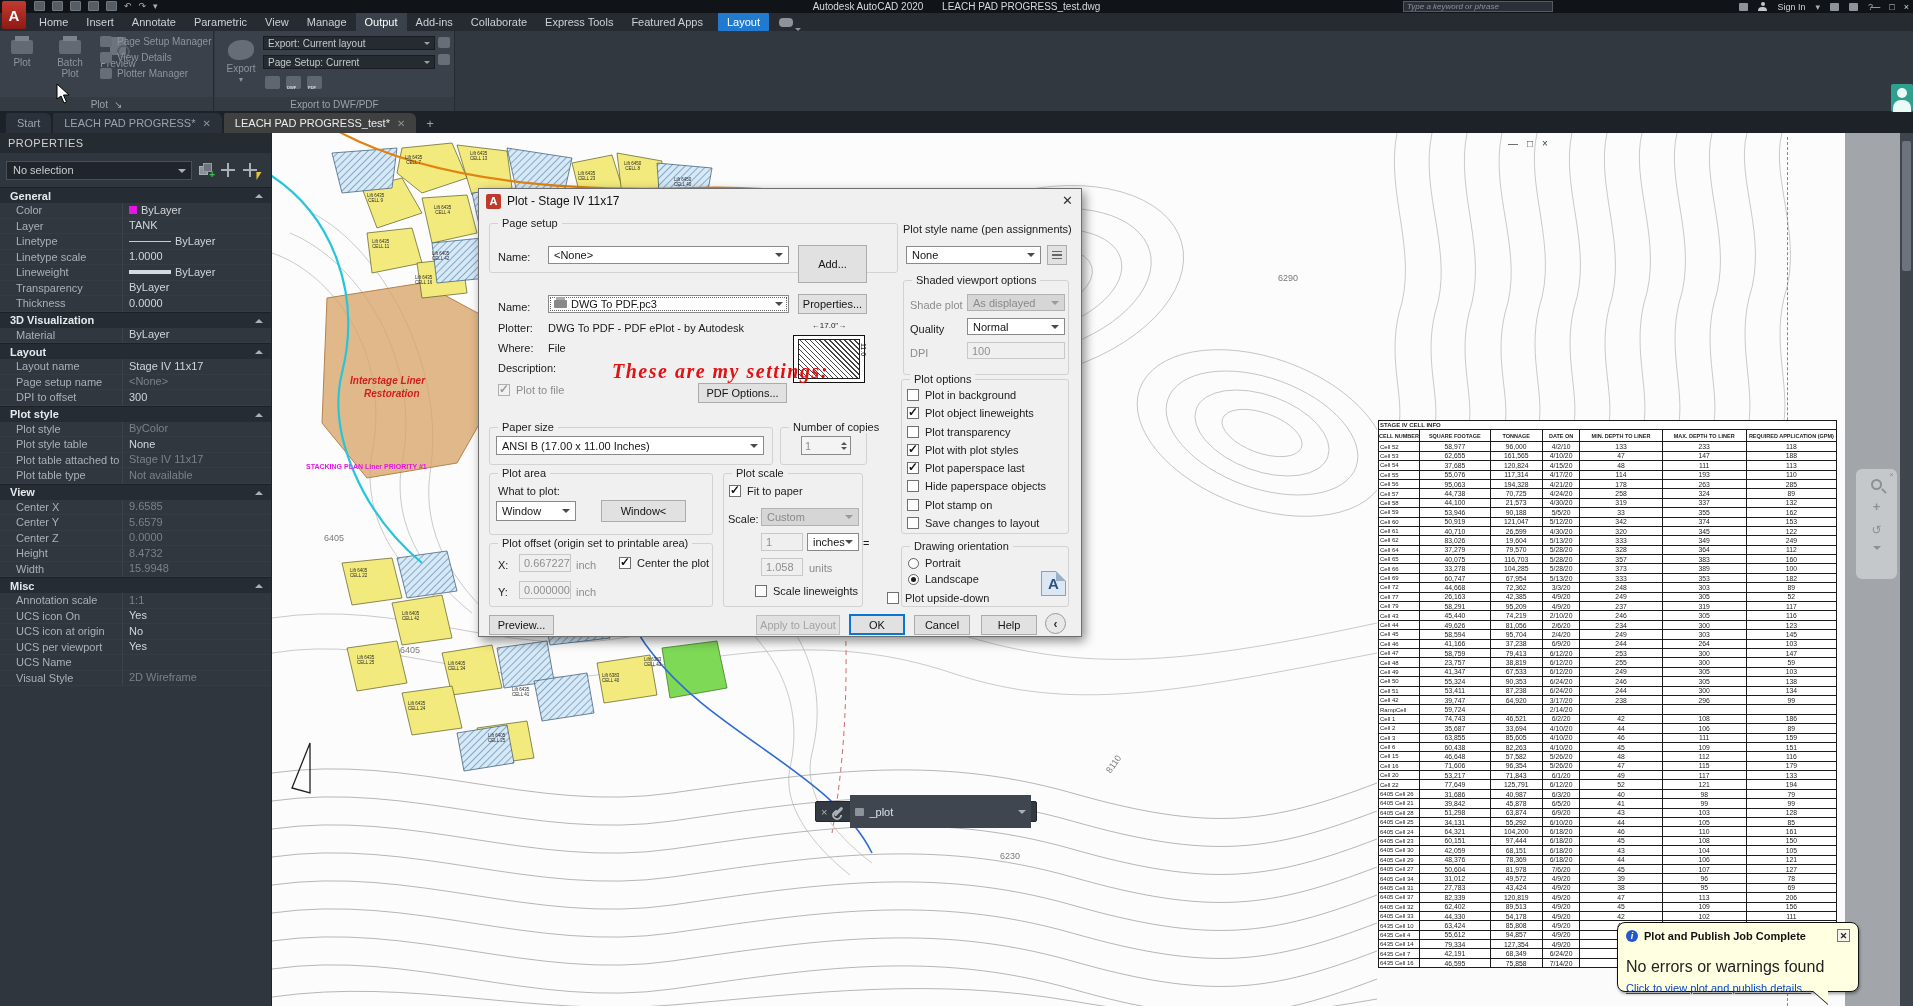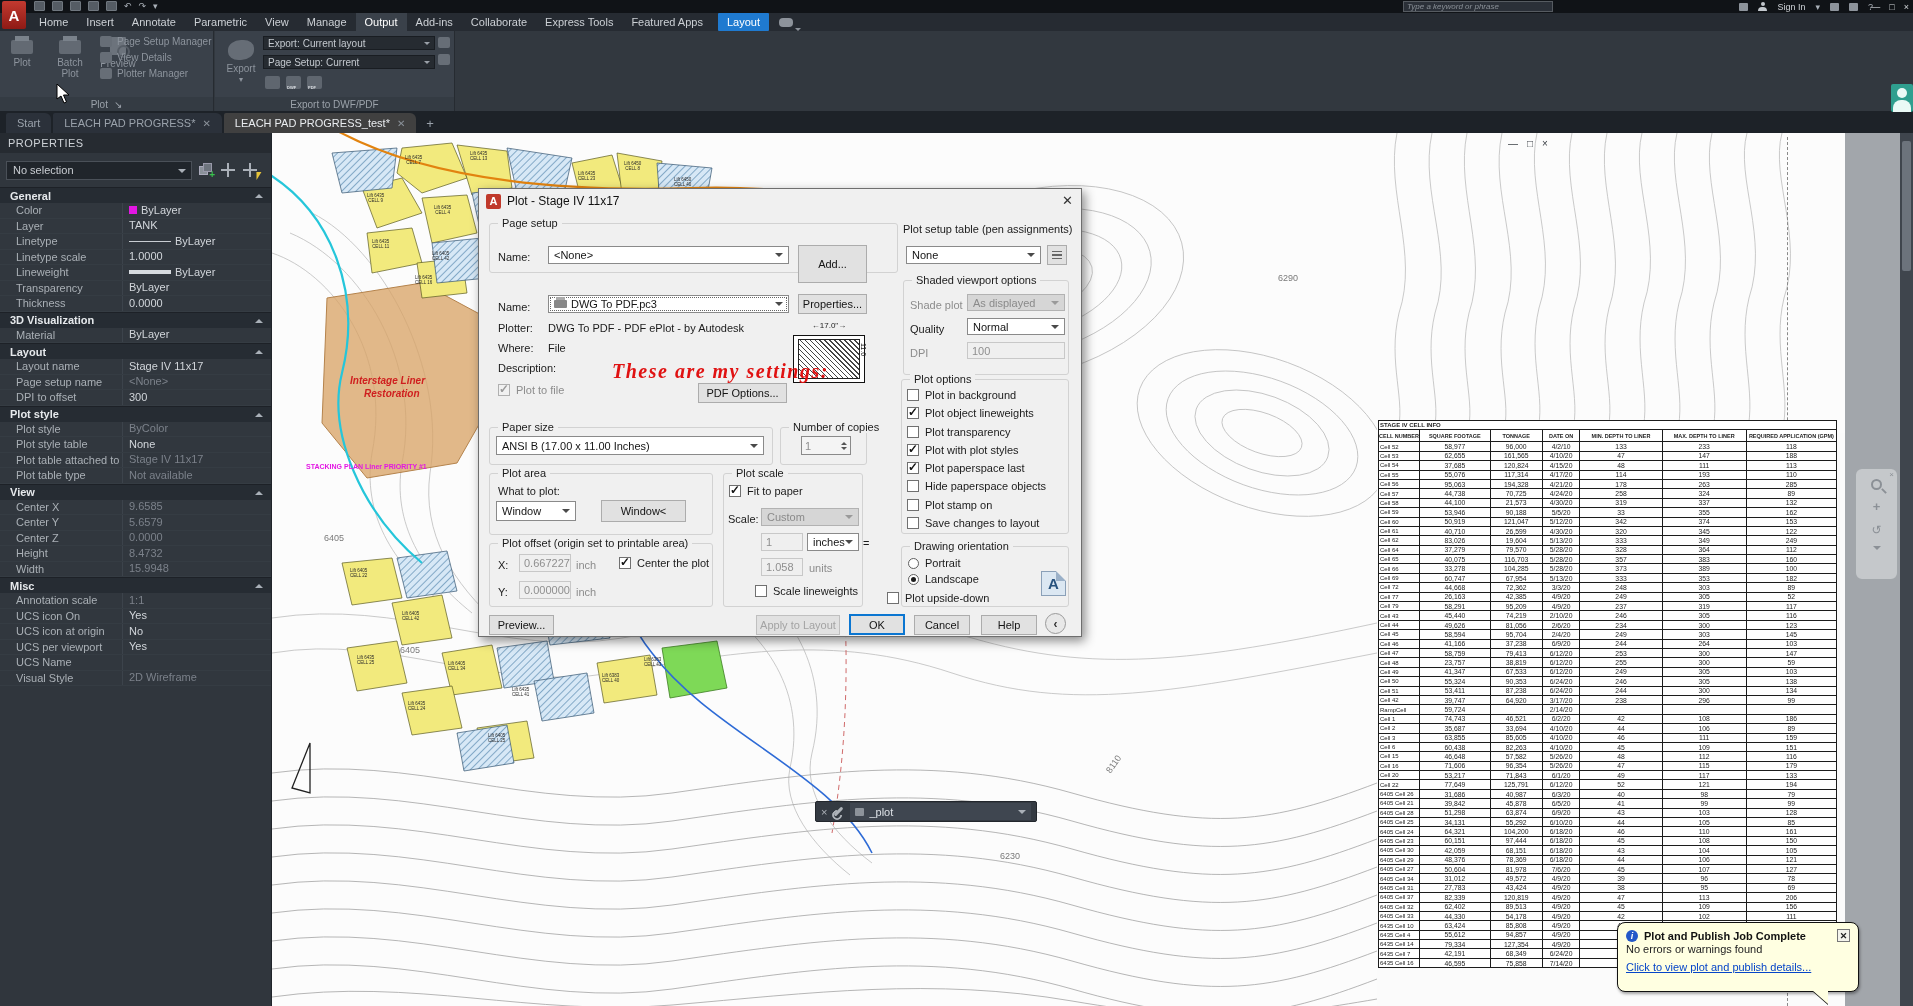--- a/index.html
+++ b/index.html
@@ -130,21 +130,21 @@
   table.cells th{font-size:5.5px;height:12px}
   table.cells td{font-size:6.8px;height:9.4px}
   table.cells td:first-child{text-align:left;font-size:6px;padding-left:1px}
 
   
   .cmdbar{position:absolute;left:815px;top:801px;width:222px;height:21px;background:#343a42;
     border:1px solid #22262c;display:flex;align-items:center;z-index:20;border-radius:2px;gap:6px;padding:0 5px}
   .cmdx{color:#aeb3b9;font-size:11px}
   .wrench{width:11px;height:3px;background:#aeb3b9;transform:rotate(-45deg);border-radius:2px;position:relative}
   .wrench:after{content:"";position:absolute;left:-3px;top:-2px;width:6px;height:6px;border:2px solid #aeb3b9;border-radius:50%;border-right-color:transparent}
-  .cmdfield{flex:1;height:17px;background:#3f4650;color:#dde1e6;font-size:11px;display:flex;align-items:center;padding:0 5px;gap:5px}
+  .cmdfield{flex:1;height:33px;background:#3f4650;color:#dde1e6;font-size:11px;display:flex;align-items:center;padding:0 5px;gap:5px}
   .cmdicon{width:9px;height:8px;background:#8d939b;border-radius:1px}
   .cmdchev{margin-left:auto;width:0;height:0;border:4px solid transparent;border-top-color:#aab0b8;margin-top:4px}
 
   
   .dialog{position:absolute;left:478px;top:188px;width:604px;height:449px;background:#f0f0f0;
     border:1px solid #6e6e6e;box-shadow:3px 4px 10px rgba(0,0,0,.45);z-index:50;font-size:11px;color:#141414}
   .dtitle{position:absolute;left:0;top:0;right:0;height:24px;display:flex;align-items:center;padding:0 7px;gap:6px}
   .dtitle .t{font-size:12px;color:#111}
   .dA{width:15px;height:15px;background:#c0392b;color:#fff;font-weight:bold;font-size:11px;display:flex;align-items:center;justify-content:center;border-radius:2px}
   .dclose{position:absolute;right:8px;top:4px;font-size:13px;color:#333}
@@ -200,21 +200,21 @@
   
   .notif{position:absolute;left:1617px;top:922px;width:242px;height:70px;background:#ffffe1;border:1px solid #111;
     border-radius:8px;z-index:70;padding:6px 8px;box-shadow:1px 2px 3px rgba(0,0,0,.35)}
   .notif .tail{position:absolute;right:30px;bottom:-13px;width:0;height:0;border-left:16px solid transparent;border-top:14px solid #ffffe1;filter:drop-shadow(0 1px 0 #111)}
   .ntitle{display:flex;align-items:center;gap:6px}
   .ninfo{width:12px;height:12px;border-radius:50%;background:#2458c8;color:#fff;font-size:9px;font-weight:bold;
     display:flex;align-items:center;justify-content:center;font-style:italic}
   .ntext{font-weight:bold;font-size:11px;color:#111}
   .nclose{margin-left:auto;width:13px;height:13px;border:1px solid #777;background:#f4f4ec;color:#222;font-size:9px;
     display:flex;align-items:center;justify-content:center;font-weight:bold}
-  .nline{font-size:11px;color:#222;margin-top:1px}
+  .nline{font-size:16px;color:#222;margin-top:16px}
   .nlink{font-size:11px;color:#0645c8;text-decoration:underline;margin-top:6px;display:block}
 
   
   .person{position:absolute;left:1891px;top:84px;width:22px;height:28px;background:#2f9f8f;z-index:31;border-radius:2px;overflow:hidden}
   .person:before{content:"";position:absolute;left:6px;top:4px;width:10px;height:10px;border-radius:50%;background:#eafaf6}
   .person:after{content:"";position:absolute;left:2px;top:16px;width:18px;height:12px;border-radius:8px 8px 0 0;background:#eafaf6}
 
   
   .cursor{position:absolute;left:56px;top:84px;z-index:100;pointer-events:none}
 </style>
@@ -224,20 +224,24 @@
 <div class="titlebar">
   <div class="qat">
     <span class="qi"></span>
     <span class="qi"></span>
     <span class="qi"></span>
     <span class="qi"></span>
     <span class="qi"></span>
     <span class="qarrow">↶</span>
     <span class="qarrow">↷</span>
     <span class="qarrow">▾</span>
+  </div>
+  <div class="wtitle">
+    <span>Autodesk AutoCAD 2020</span>
+    <span>LEACH PAD PROGRESS_test.dwg</span>
   </div>
   <input class="searchbox" placeholder="Type a keyword or phrase" style="">
   <div class="tb-right">
     <span class="mini-ic"></span>
     <span class="mini-person"></span>
     <span>Sign In</span>
     <span class="qarrow">▾</span>
     <span class="mini-ic"></span>
     <span class="mini-ic"></span>
     <span class="qarrow">?</span>
@@ -1290,21 +1294,21 @@
 
   <div class="grp" style="left:10px;top:34px;width:409px;height:50px">
     <span class="glab">Page setup</span>
   </div>
   <span class="dlabel" style="left:19px;top:62px">Name:</span>
   <div class="dd" style="left:69px;top:57px;width:241px;height:18px">
     <span>&lt;None&gt;</span>
   </div>
   <div class="wbtn" style="left:319px;top:56px;width:69px;height:38px">Add...</div>
 
-  <span class="dlabel" style="left:424px;top:34px">Plot setup table (pen assignments)</span>
+  <span class="dlabel" style="left:424px;top:34px">Plot style name (pen assignments)</span>
   <div class="dd" style="left:427px;top:57px;width:135px;height:18px">
     <span>None</span>
   </div>
   <div class="stbtn">
       <span class="bars"></span>
     </div>
 
   <span class="dlabel" style="left:19px;top:112px">Name:</span>
   <div class="dd focus" style="left:69px;top:106px;width:241px;height:18px">
     <span class="minipr"></span>

